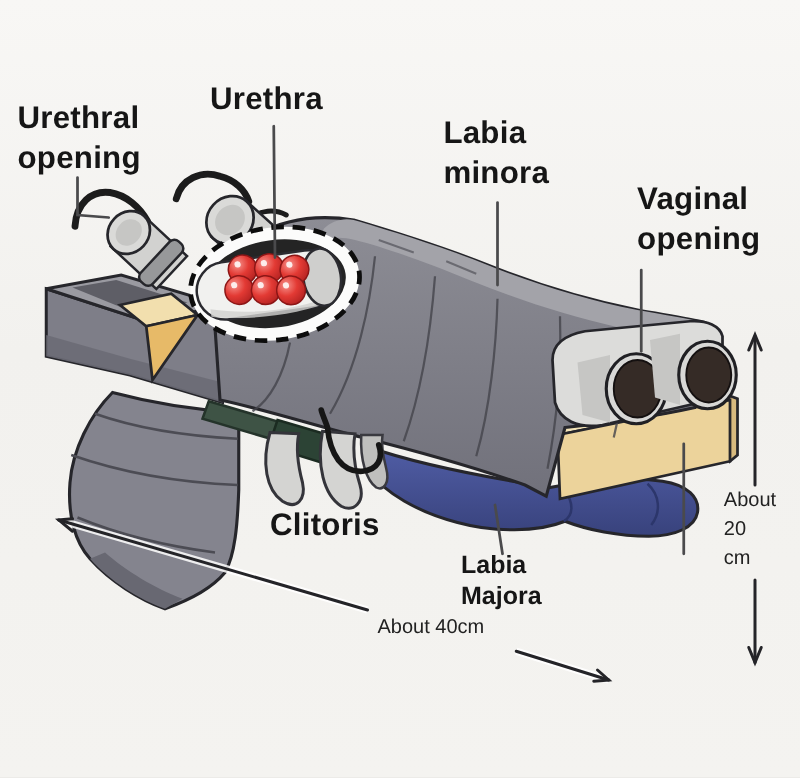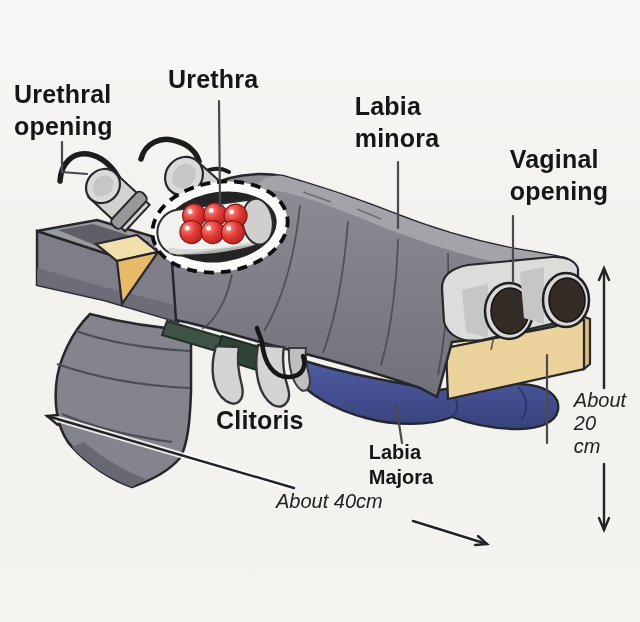--- a/index.html
+++ b/index.html
@@ -8,21 +8,21 @@
     background:linear-gradient(180deg,#f8f7f5 0%,#f2f1ee 45%,#f4f3f0 100%);
     font-family:"Liberation Sans",sans-serif;
   }
   .art{position:absolute;left:0;top:0;width:640px;height:622px;}
   .lbl{
     position:absolute;color:#161616;white-space:pre-line;
     font-family:"Liberation Sans",sans-serif;z-index:3;
   }
   .lbl.big{font-size:25px;font-weight:700;line-height:32px;letter-spacing:.2px;}
   .lbl.mid{font-size:20px;font-weight:700;line-height:25px;}
-  .lbl.dim{font-size:20px;font-weight:400;line-height:23px;color:#222;font-style:italic;}
+  .lbl.dim{font-size:16px;font-weight:400;line-height:23px;color:#222;}
   .ctr{transform:translateX(-50%);text-align:left;}
 </style>
 </head>
 <body>
 
 <div class="stage">
 
   <svg class="art" viewBox="0 0 640 622" aria-hidden="true">
     <defs>
       <linearGradient id="gBody" x1="0" y1="0" x2="0" y2="1">
@@ -190,18 +190,18 @@
   <div class="lbl big" style="left:14px;top:78px;">Urethral
 opening</div>
   <div class="lbl big" style="left:168px;top:63px;text-align:center;">Urethra</div>
   <div class="lbl big ctr" style="left:397px;top:90px;">Labia
 minora</div>
   <div class="lbl big ctr" style="left:517px;top:143px;margin-left:42px;">Vaginal
 opening</div>
   <div class="lbl big" style="left:216px;top:404px;">Clitoris</div>
   <div class="lbl mid ctr" style="left:401px;top:440px;">Labia
 Majora</div>
-  <div class="lbl dim" style="left:276px;top:490px;">About 40cm</div>
+  <div class="lbl dim" style="left:302px;top:490px;">About 40cm</div>
   <div class="lbl dim ctr" style="left:600px;top:389px;">About
 20
 cm</div>
 
 </div>
 
 </body></html>

